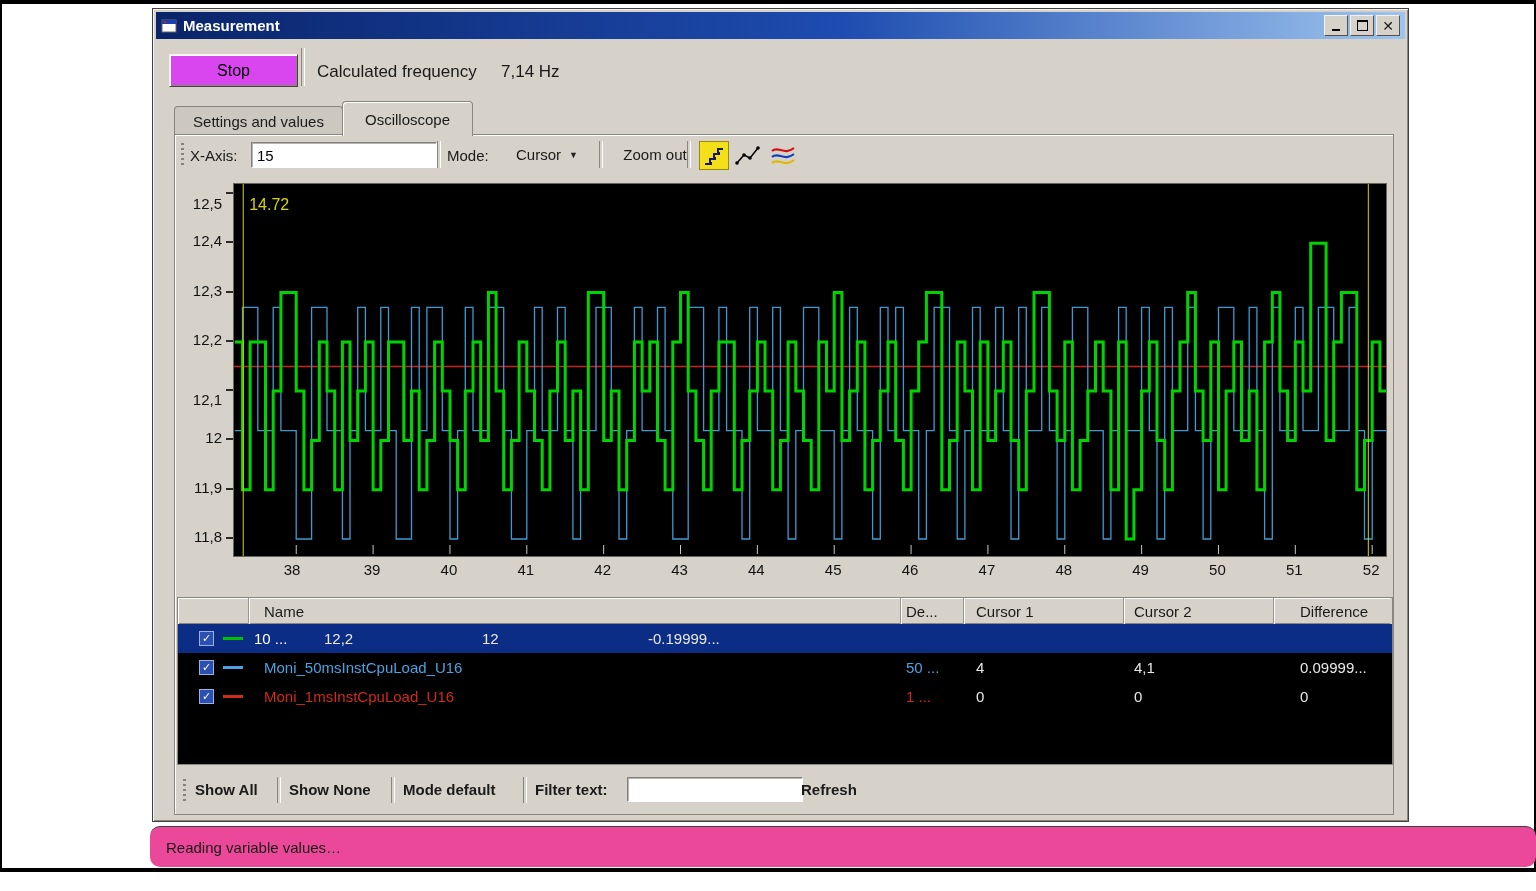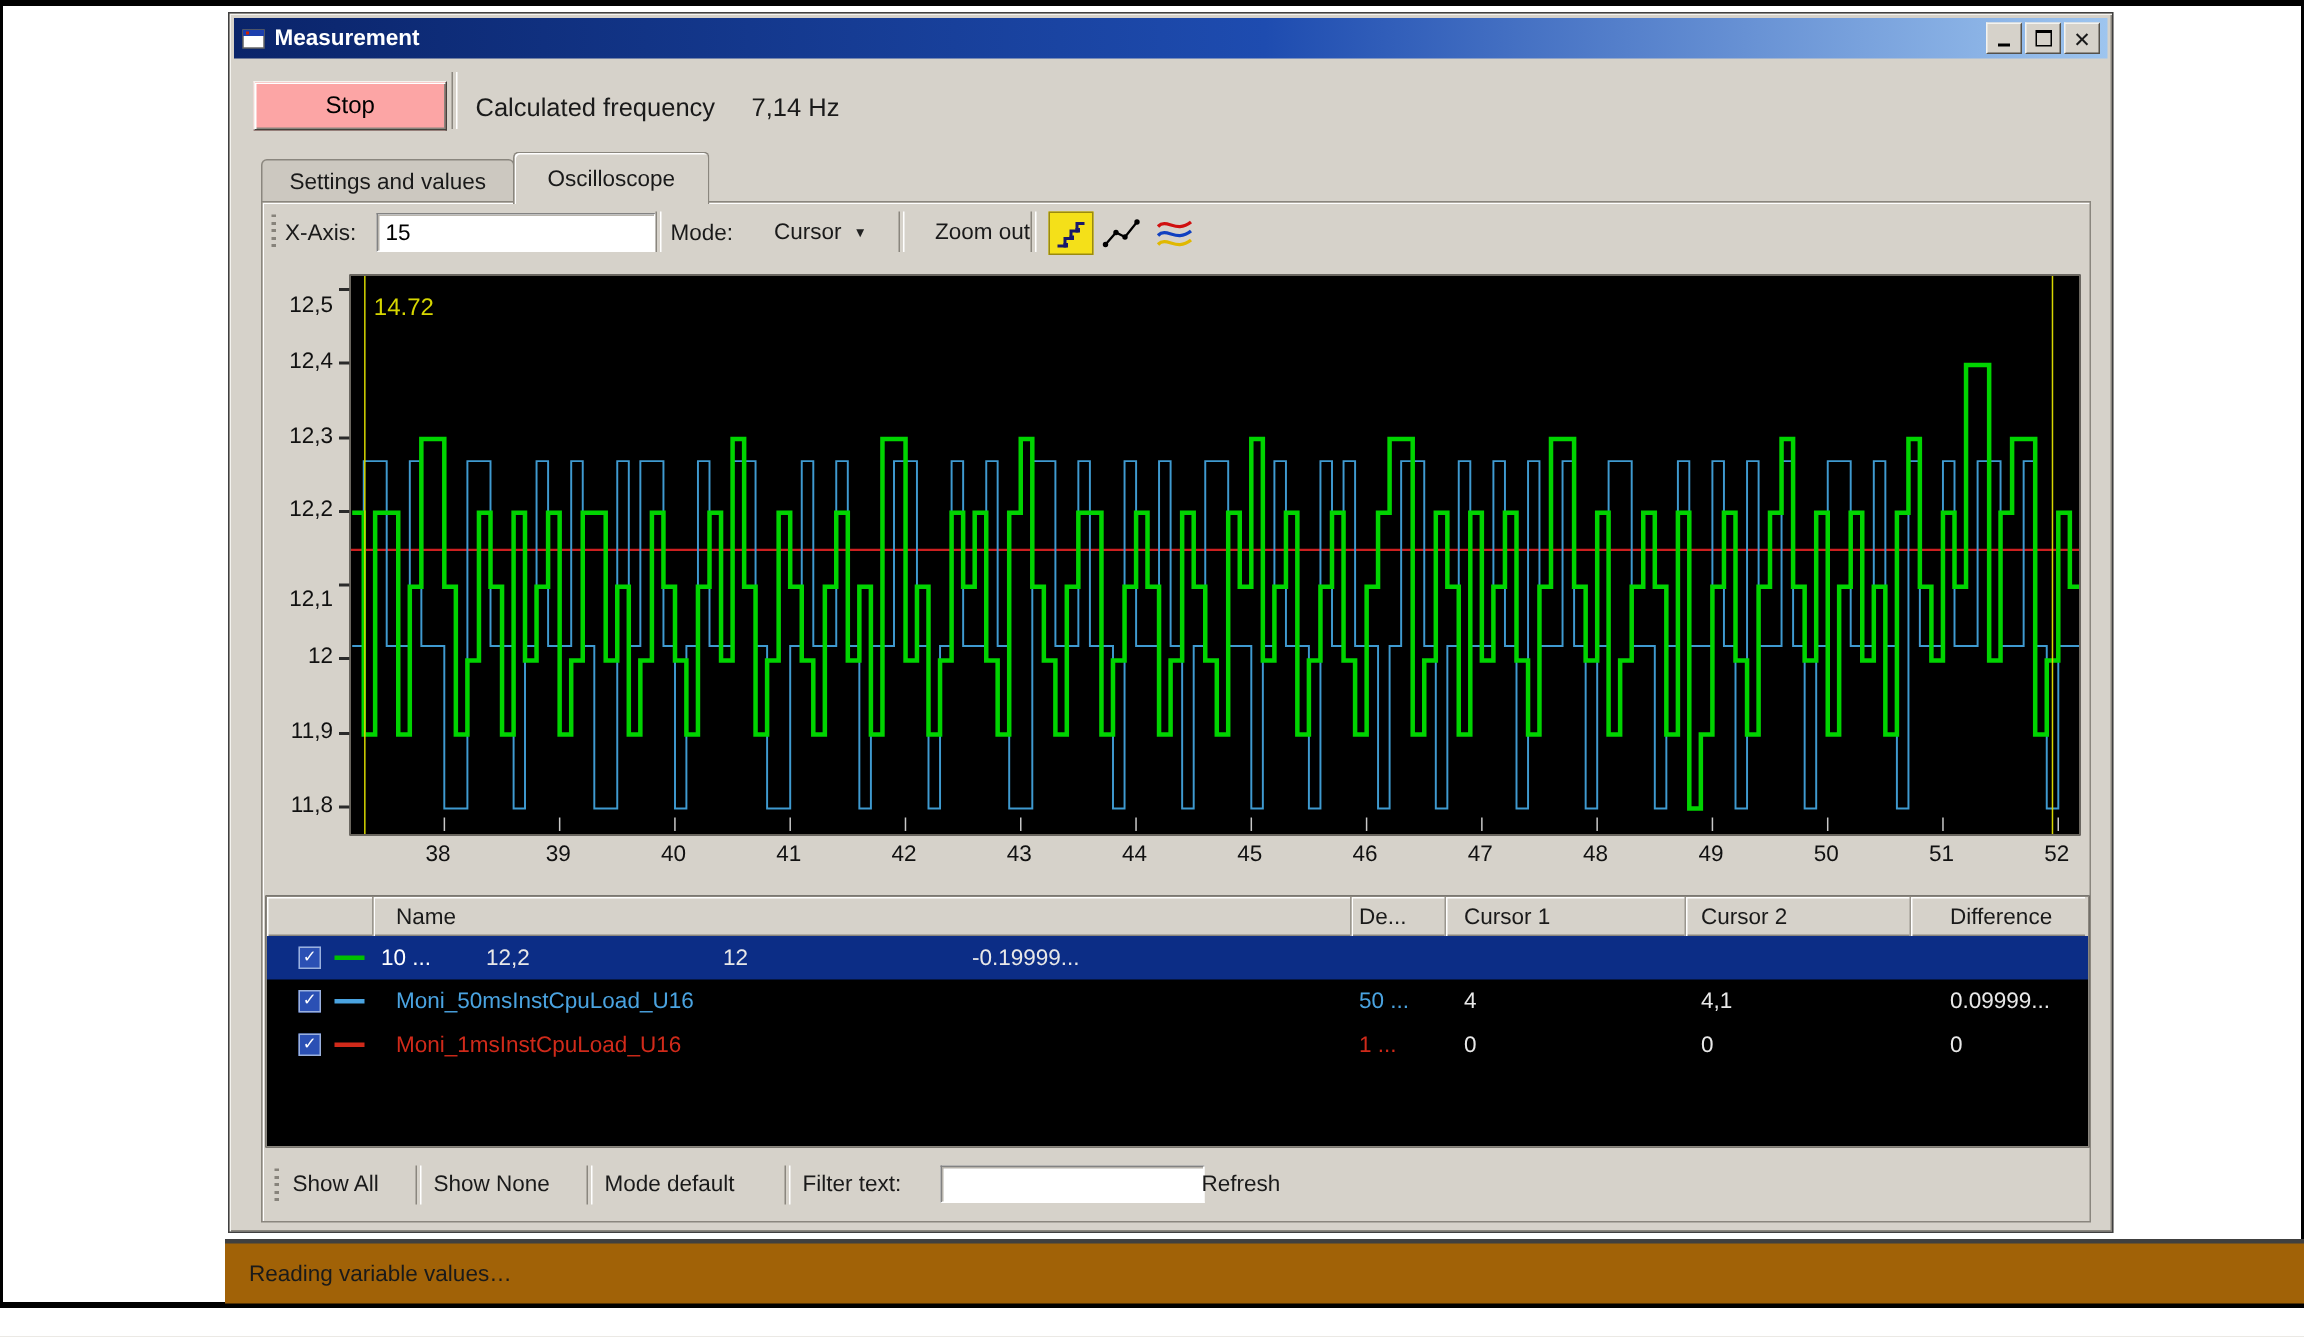--- a/index.html
+++ b/index.html
@@ -19,21 +19,21 @@
   .title-text{color:#fff;font-weight:bold;font-size:15px;margin-left:6px;}
   .win-buttons{margin-left:auto;display:flex;gap:2px;}
   .win-btn{width:22px;height:19px;background:#d6d2ca;border:1px solid;
            border-color:#f4f3ef #55514a #55514a #f4f3ef;display:flex;align-items:center;justify-content:center;}
   .glyph-min{width:8px;height:2px;background:#000;margin-top:9px;}
   .glyph-max{width:9px;height:8px;border:1px solid #000;border-top-width:2px;}
   .glyph-close{font-size:14px;font-weight:bold;line-height:14px;}
 
   .client{position:absolute;left:3px;top:30px;right:3px;bottom:3px;}
 
-  .stop-btn{position:absolute;left:13px;top:15px;width:129px;height:33px;background:#fca5a5;
+  .stop-btn{position:absolute;left:13px;top:15px;width:129px;height:33px;background:#d946ef;
             border:1px solid;border-color:#f4f3ef #45423c #45423c #f4f3ef;
             box-shadow:inset 1px 1px 0 #fff, inset -1px -1px 0 #8a867e;
             font-size:16px;display:flex;align-items:center;justify-content:center;}
   .top-sep{position:absolute;left:145px;top:9px;width:2px;height:38px;
            border-left:1px solid #8a867e;border-right:1px solid #fff;}
   .freq-label{position:absolute;left:161px;top:23px;font-size:17px;}
   .freq-value{position:absolute;left:345px;top:23px;font-size:17px;}
 
   
   .tab{position:absolute;display:flex;align-items:center;justify-content:center;font-size:15px;
@@ -79,29 +79,29 @@
   .grid-row{display:flex;height:29px;align-items:center;font-size:15px;color:#e8e8e8;}
   .grid-row.selected{background:#0c2d86;}
   .rc0{width:71px;display:flex;align-items:center;}
   .cbx{width:13px;height:13px;margin-left:21px;background:#2b50b4;border:1px solid #9ab0dd;color:#fff;
        font-size:11px;line-height:13px;text-align:center;flex:none;}
   .dash{width:20px;border-top:3px solid #fff;margin-left:9px;flex:none;}
   .cellv{box-sizing:border-box;overflow:hidden;white-space:nowrap;}
 
   
   .bot-grip{left:8px;top:644px;height:22px;}
-  .bt-label{position:absolute;top:646px;font-size:15px;}
+  .bt-label{position:absolute;top:646px;font-size:15px;font-weight:bold;}
   .bt-sep{position:absolute;top:642px;height:26px;width:2px;border-left:1px solid #8a867e;border-right:1px solid #fff;}
   .filter-input{position:absolute;left:452px;top:642px;width:164px;height:23px;background:#fff;
                 border:1px solid #828282;border-bottom-color:#fff;border-right-color:#fff;
                 box-shadow:inset 1px 1px 0 #b8b4ac;font-size:15px;padding:0 5px;font-family:inherit;}
 
   
-  .statusbar{position:absolute;left:150px;top:826px;width:1386px;height:40px;background:#a16207;
-             border-top:3px solid #404040;display:flex;align-items:center;}
+  .statusbar{position:absolute;left:150px;top:826px;width:1386px;height:40px;background:#ec4899;
+             border-top:1px solid #404040;display:flex;align-items:center;border-radius:10px;}
   .status-text{margin-left:16px;font-size:15px;}
 </style>
 </head>
 <body>
 
 <div class="frame-top"></div>
 <div class="frame-left"></div>
 <div class="frame-right"></div>
 <div class="frame-bottom"></div>
 

